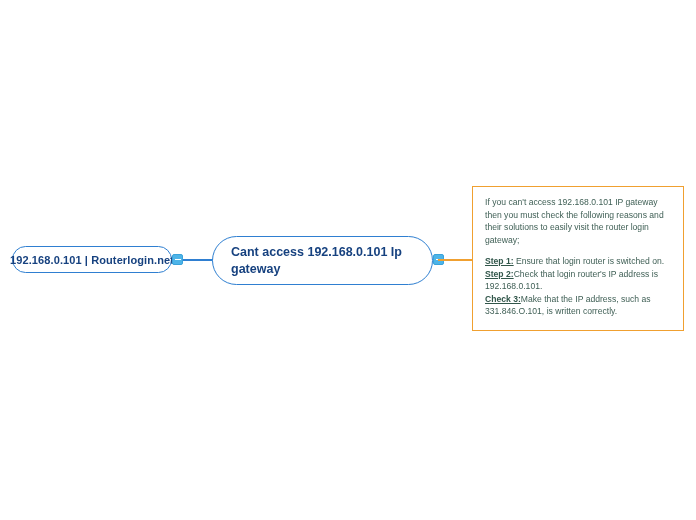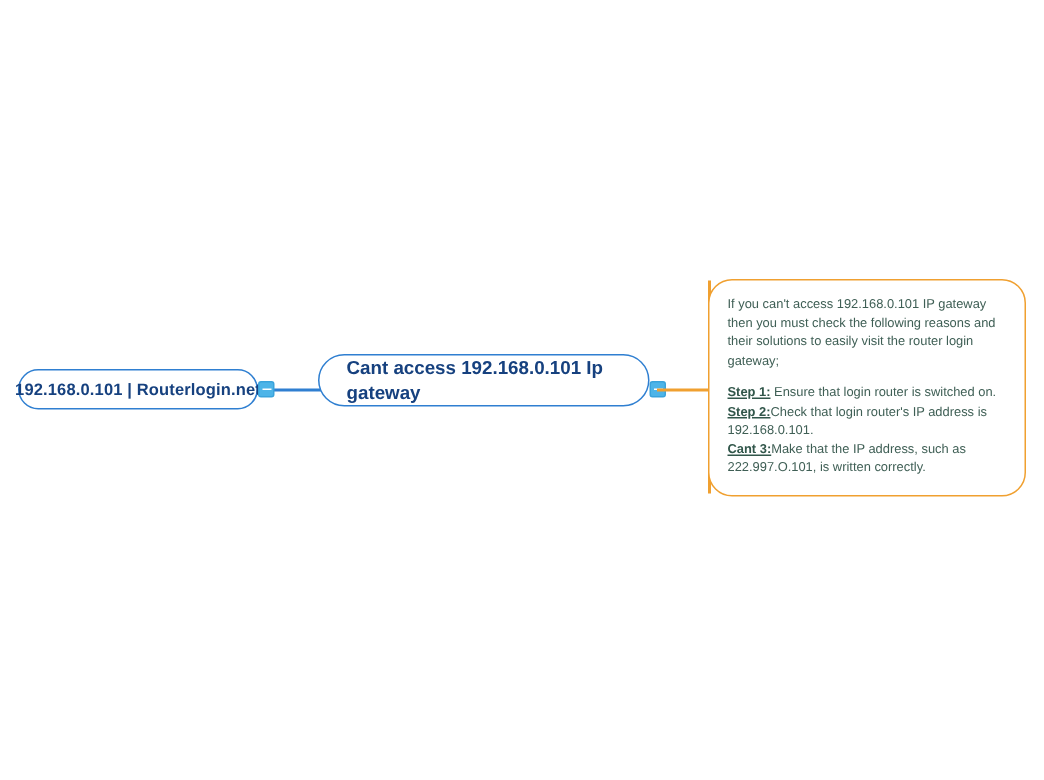--- a/index.html
+++ b/index.html
@@ -48,21 +48,21 @@
     justify-content: center;
   }
 
   
   #central-node {
     position: absolute;
     box-sizing: border-box;
     left: 212px;
     top: 236px;
     width: 221px;
-    height: 35px;
+    height: 49px;
     background: #ffffff;
     border: 1.6px solid #2f7fd1;
     border-radius: 26px;
     display: flex;
     align-items: center;
     padding: 0 18px;
   }
   #central-node .node-text {
     font-size: 12.5px;
     font-weight: bold;
@@ -122,21 +122,21 @@
   
   #note-box {
     position: absolute;
     box-sizing: border-box;
     left: 472px;
     top: 186px;
     width: 212px;
     height: 145px;
     background: #ffffff;
     border: 1.4px solid #f0a030;
-    border-radius: 16px;
+    border-radius: 0;
     padding: 9px 12px 8px 12px;
     overflow: hidden;
   }
   #note-box p {
     margin: 0;
     font-size: 8.6px;
     line-height: 1.46;
     color: #3f5f55;
   }
   #note-box .note-intro {
@@ -175,17 +175,17 @@
 
   <div id="note-box">
     <p class="note-intro">If you can't access 192.168.0.101 IP gateway then you must check the following reasons and their solutions to easily visit the router login gateway;</p>
     <p class="note-step">
       <span class="step-label">Step 1:</span><span> Ensure that login router is switched on.</span>
     </p>
     <p class="note-step">
       <span class="step-label">Step 2:</span><span>Check that login router's IP address is 192.168.0.101.</span>
     </p>
     <p class="note-step">
-      <span class="step-label">Cant 3:</span><span>Make that the IP address, such as 222.997.O.101, is written correctly.</span>
+      <span class="step-label">Check 3:</span><span>Make that the IP address, such as 331.846.O.101, is written correctly.</span>
     </p>
   </div>
 
 </div>
 
 </body></html>

